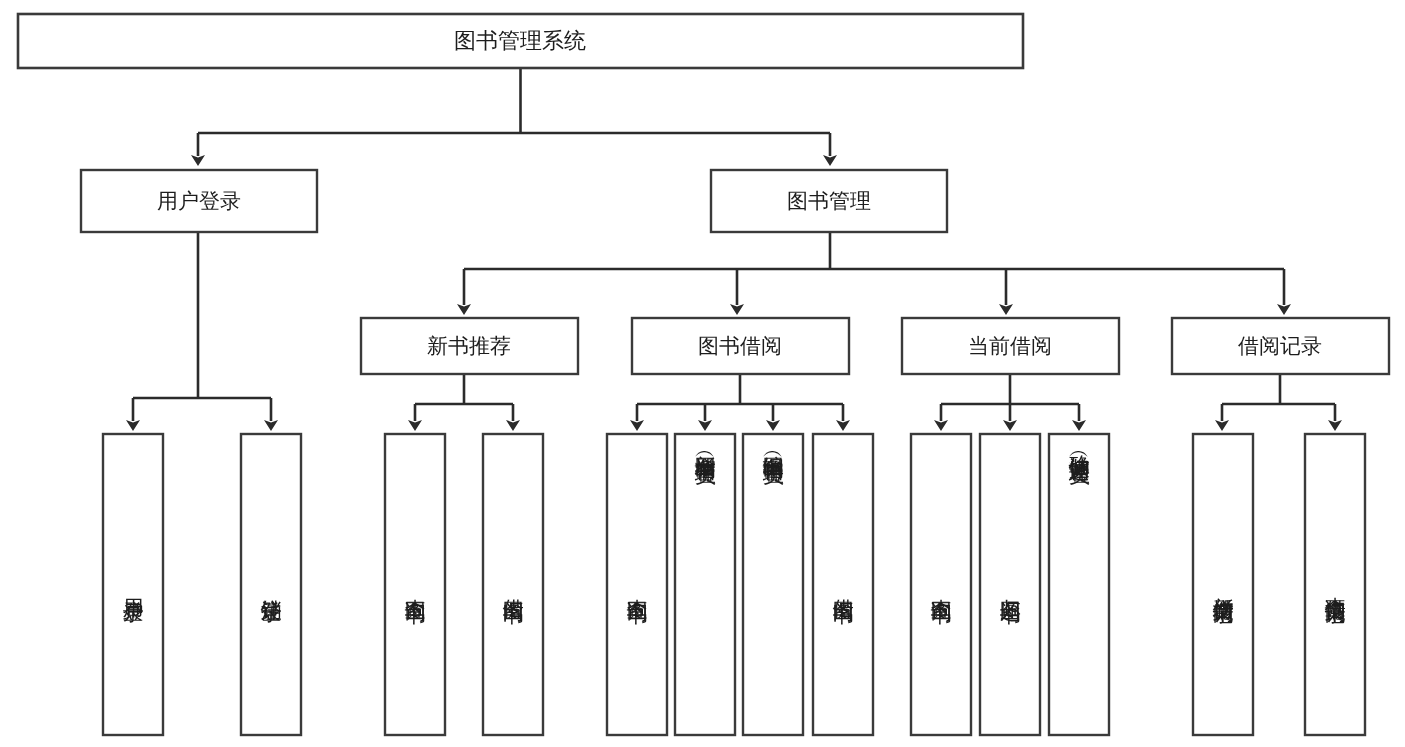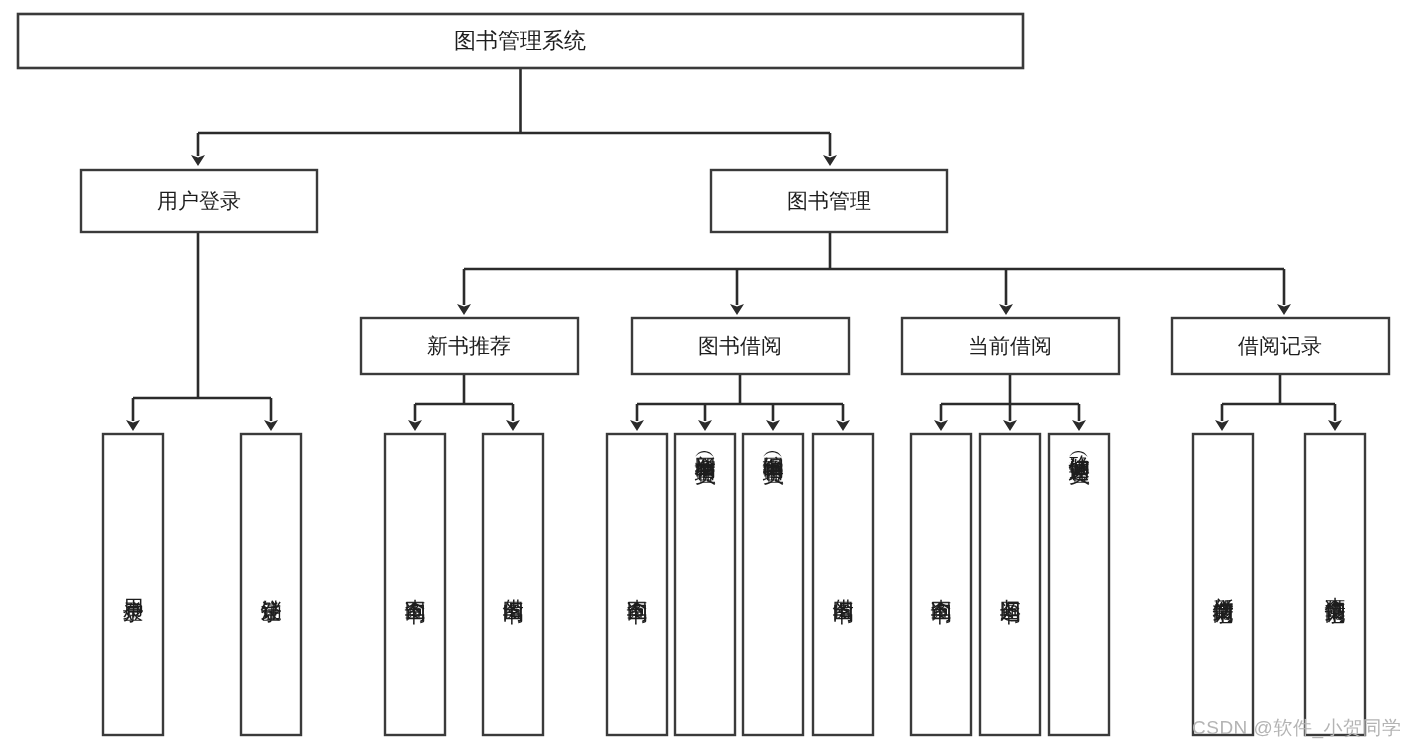--- a/index.html
+++ b/index.html
@@ -203,15 +203,14 @@
   <div class="leaf-label" style="left:911px; top:434px; width:60px; height:301px;">查询图书</div>
 
   <div class="leaf-label" style="left:980px; top:434px; width:60px; height:301px;">归还图书</div>
 
   <div class="leaf-label top-aligned" style="left:1049px; top:434px; width:60px; height:301px;">确认归还（管理员）</div>
 
   <div class="leaf-label" style="left:1193px; top:434px; width:60px; height:301px;">新增借阅记录</div>
 
   <div class="leaf-label" style="left:1305px; top:434px; width:60px; height:301px;">查询借阅记录</div>
 
-  <div class="watermark" style="left:1192px; top:715px;">CSDN @软件_小贺同学</div>
 
 </div>
 
 </body></html>

